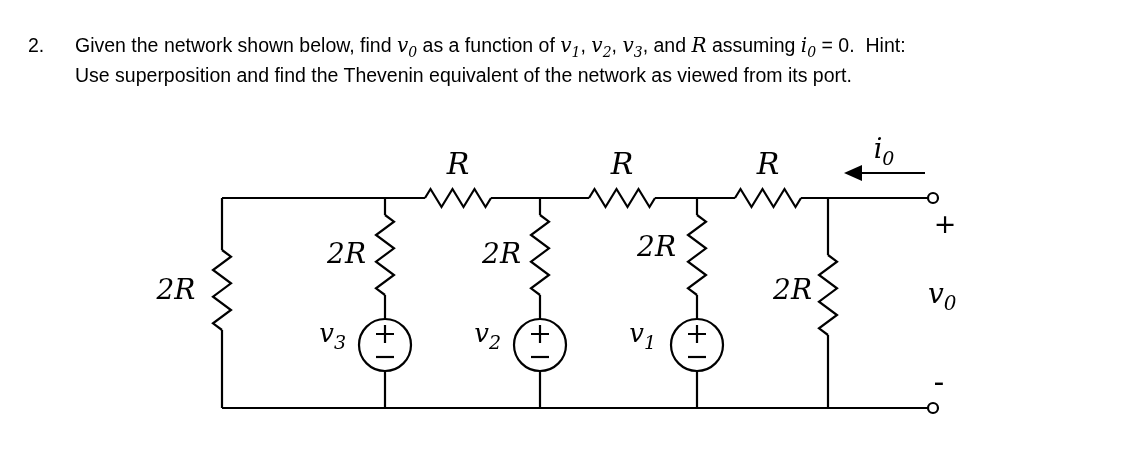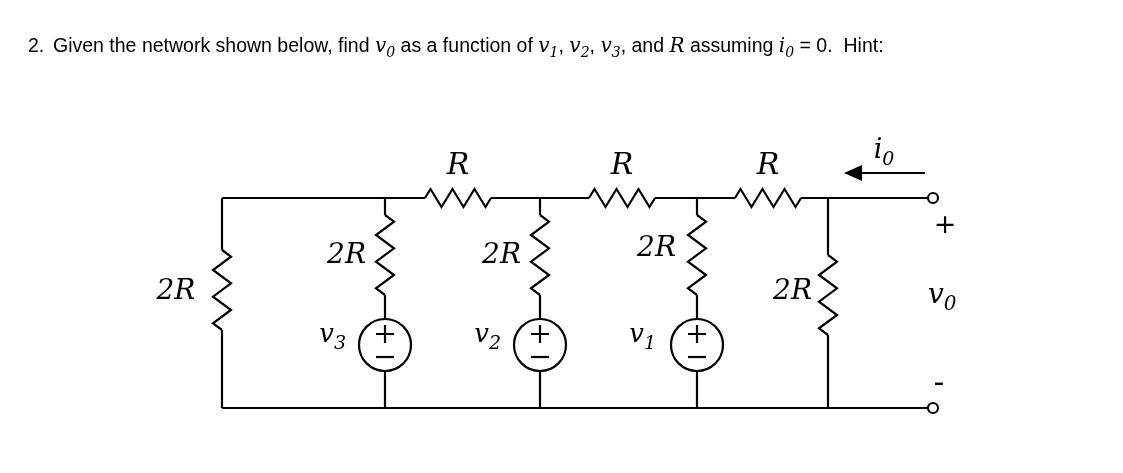--- a/index.html
+++ b/index.html
@@ -2,36 +2,37 @@
 <html><head>
 <meta charset="utf-8">
 <style>
   html,body{margin:0;padding:0;}
   body{
     width:1123px;height:473px;background:#ffffff;position:relative;overflow:hidden;
     font-family:"Liberation Sans",sans-serif;color:#000;
   }
   .problem{position:absolute;left:28px;top:30px;width:1085px;font-size:19.5px;}
   .pnum{position:absolute;left:0;top:0;line-height:30px;}
-  .ptext{margin-left:25px;}
+  .ptext{margin-left:47px;}
   .pline{line-height:30px;white-space:pre-wrap;}
   .mv{font-family:"DejaVu Serif",serif;font-style:italic;font-size:20px;}
   .mv sub{font-size:14px;line-height:0;}
   svg.circuit{position:absolute;left:0;top:0;}
   .w{fill:none;stroke:#000;stroke-width:2.2;}
   .svgtxt{font-family:"DejaVu Serif",serif;font-style:italic;fill:#000;}
   .sign{font-family:"DejaVu Sans",sans-serif;font-style:normal;fill:#000;}
 </style>
 </head>
 <body>
 
 <div class="problem">
   <div class="pnum">2.</div>
   <div class="ptext">
     <div class="pline"><span>Given the network shown below, find </span><span class="mv"><span>v</span><sub>0</sub></span><span> as a function of </span><span class="mv"><span>v</span><sub>1</sub></span><span>, </span><span class="mv"><span>v</span><sub>2</sub></span><span>, </span><span class="mv"><span>v</span><sub>3</sub></span><span>, and </span><span class="mv"><span>R</span></span><span> assuming </span><span class="mv"><span>i</span><sub>0</sub></span><span> = 0.  Hint:</span></div>
+    <div class="pline">Use superposition and find the Thevenin equivalent of the network as viewed from its port.</div>
   </div>
 </div>
 
 <svg class="circuit" width="1123" height="473" viewBox="0 0 1123 473" xmlns="http://www.w3.org/2000/svg">
   <defs>
     <g id="res-h">
         <polyline class="w" points="-33,0 -27.5,-9 -16.5,9 -5.5,-9 5.5,9 16.5,-9 27.5,9 33,0"></polyline>
       </g>
     <g id="res-v">
         <polyline class="w" points="0,-40 9,-33.3 -9,-20 9,-6.7 -9,6.7 9,20 -9,33.3 0,40"></polyline>

